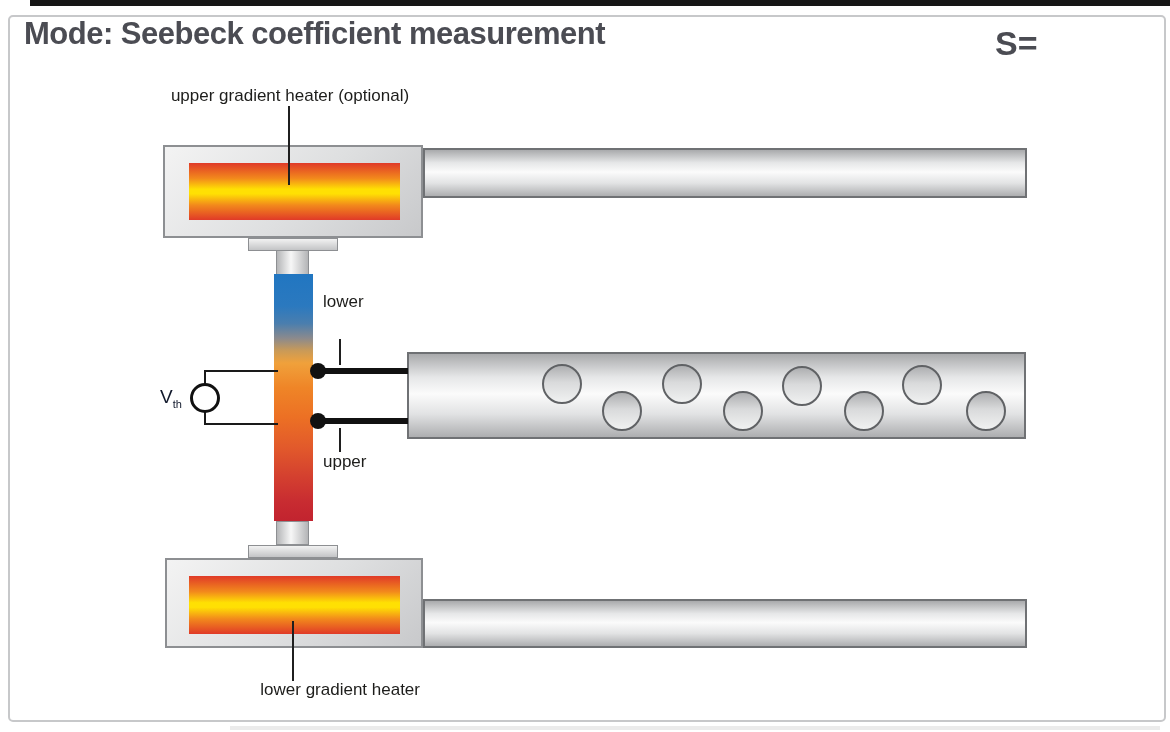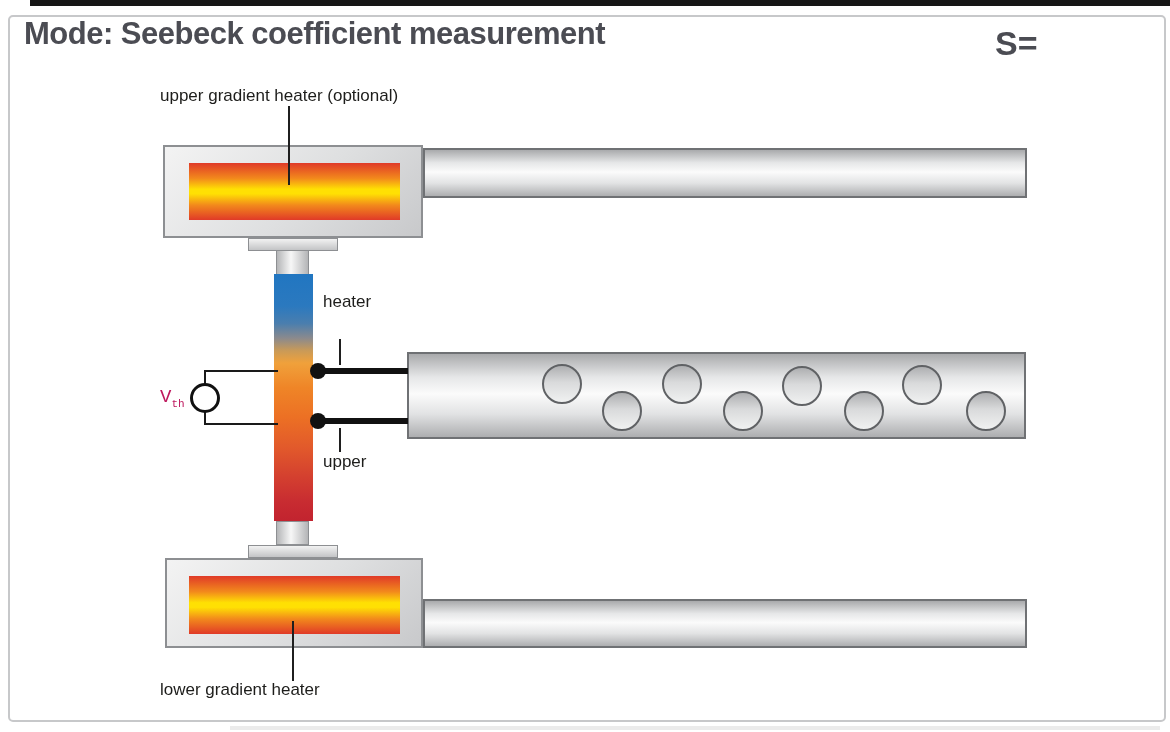--- a/index.html
+++ b/index.html
@@ -64,25 +64,25 @@
   
   .wire-thick{height:6px;background:#111111;}
   .wire-thin{background:#1a1a1a;}
   .probe-dot{width:16px;height:16px;border-radius:50%;background:#111111;}
   .vth-circle{left:190px;top:383px;width:30px;height:30px;border-radius:50%;
               background:#ffffff;border:3px solid #111111;box-sizing:border-box;}
 
   
   .lbl{font-size:17px;color:#1d1d1b;line-height:21px;}
   .lbl .tsub{font-size:11px;position:relative;top:4px;}
-  .lbl-upper-heater{left:160px;top:85px;width:260px;}
-  .lbl-lower-heater{left:160px;top:679px;width:260px;text-align:left;}
+  .lbl-upper-heater{left:160px;top:85px;width:260px;text-align:center;}
+  .lbl-lower-heater{left:160px;top:679px;width:260px;text-align:right;}
   .lbl-upper-probe{left:323px;top:291px;}
   .lbl-lower-probe{left:323px;top:451px;}
-  .vth-label{left:160px;top:386px;font-size:19px;color:#be185d;font-family:Liberation Mono, monospace;}
+  .vth-label{left:160px;top:386px;font-size:19px;color:#0f172a;}
   .vth-label .vsub{font-size:11px;position:relative;top:5px;}
 
   .leader{background:#1f1f1f;width:2px;}
   .leader-upper-heater{left:288px;top:106px;height:79px;}
   .leader-lower-heater{left:292px;top:621px;height:60px;}
   .tick-upper{left:339px;top:339px;height:26px;}
   .tick-lower{left:339px;top:428px;height:24px;}
 </style>
 </head>
 <body>
@@ -134,20 +134,20 @@
 
 <div class="abs leader leader-upper-heater"></div>
 <div class="abs leader leader-lower-heater"></div>
 <div class="abs leader tick-upper"></div>
 <div class="abs leader tick-lower"></div>
 
 <div class="abs lbl lbl-upper-heater">upper gradient heater (optional)</div>
 <div class="abs lbl lbl-lower-heater">lower gradient heater</div>
 
 <div class="abs lbl lbl-upper-probe">
-  <div>heater</div>
+  <div>lower</div>
 </div>
 
 <div class="abs lbl lbl-lower-probe">
   <div>upper</div>
 </div>
 
 <div class="abs bottom-artifact"></div>
 
 </body></html>

